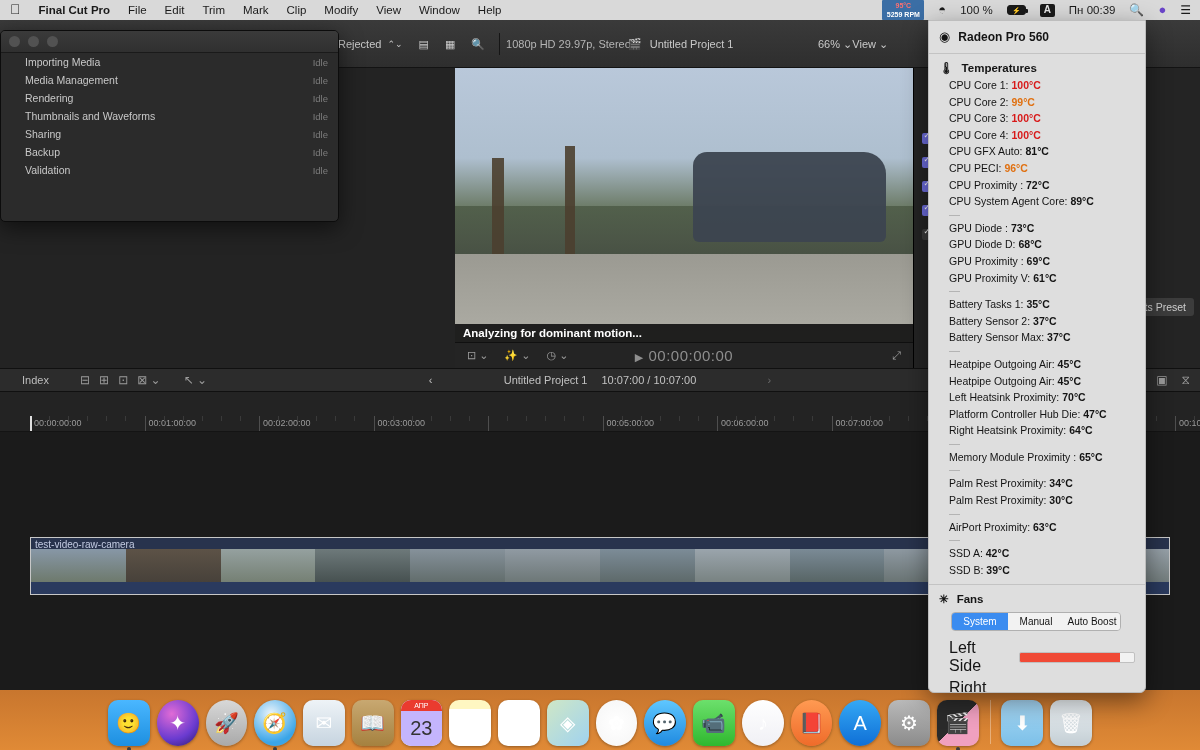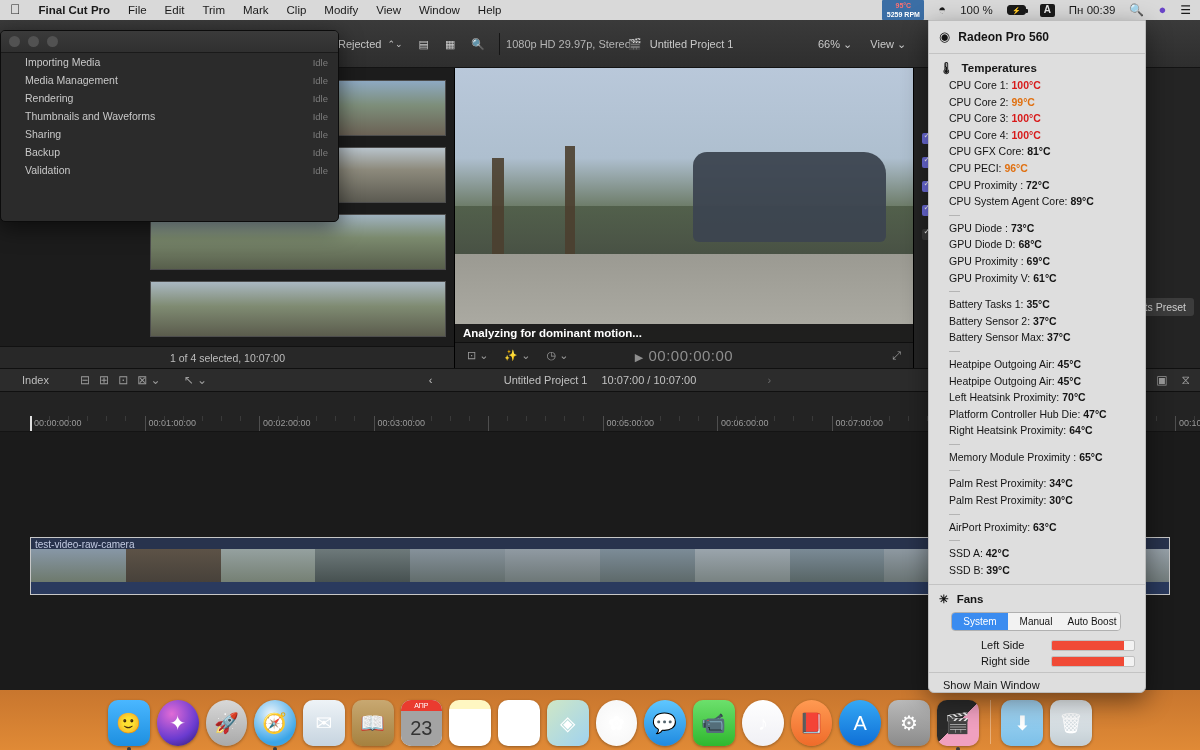--- a/index.html
+++ b/index.html
@@ -71,21 +71,21 @@
 
   .tb-center {
     position:absolute; left:330px; top:0; height:48px; display:flex; align-items:center;
     font-size:11px; color:#c9c9c9; gap:0;
   }
   .seg { display:flex; align-items:center; gap:6px; padding:0 8px; }
   .divider-v { width:1px; height:22px; background:#151515; margin:0 6px; }
   .info-strip { color:#b5b5b5; font-size:11px; }
 
   .proj-strip { position:absolute; left:628px; top:0; height:48px; display:flex; align-items:center; gap:8px; font-size:11px; color:#c9c9c9;}
-  .zoom-strip { position:absolute; left:818px; top:0; height:48px; display:flex; align-items:center; gap:18px; font-size:11px; color:#c9c9c9;}
+  .zoom-strip { position:absolute; left:818px; top:0; height:48px; display:flex; align-items:center; font-size:11px; color:#c9c9c9;}
 
   
   .browser {
     position:absolute; left:0; top:48px; width:455px; height:300px;
     background:#1c1c1c; border-right:1px solid #000;
     overflow:hidden;
   }
   .thumb-list { position:absolute; left:150px; top:12px; width:300px; }
   .thumb {
     width:296px; height:56px; margin-bottom:11px; border:1px solid #4d4d4d;
@@ -202,21 +202,21 @@
   .ml-line { padding:1px 10px 1px 20px; line-height:14.6px; white-space:nowrap; }
   .ml-line b { font-weight:bold; }
   .hot { color:#d81919; }
   .warm { color:#e07010; }
   .ml-gap-dash { padding-left:20px; color:#a8a8a8; height:10px; line-height:8px; font-size:11px;}
 
   .seg-ctl { display:flex; margin:4px 10px 6px 22px; border:1px solid #b0b0b0; border-radius:4px; overflow:hidden; width:170px;}
   .seg-ctl div { flex:1; text-align:center; font-size:10px; padding:3px 0; background:#f2f2f2; }
   .seg-ctl div.on { background:#3b8cf0; color:#fff; }
   .fan-row { display:flex; align-items:center; padding:2px 10px 2px 20px; gap:8px; }
-  .fan-row .fl { width:62px; font-size:11px;margin-left:32px; }
+  .fan-row .fl { width:62px; font-size:16px; }
   .fan-bar { flex:1; height:11px; background:#f2f2f2; border:1px solid #c0c0c0; border-radius:2px; overflow:hidden;}
   .fan-bar span { display:block; height:100%; background:#f04a36; }
   .ml-act { padding:3px 10px 3px 14px; font-size:11px; }
 
   
   .dock {
     position:absolute; left:102px; bottom:0; width:996px; height:56px;
     display:flex; align-items:flex-end; gap:7px; padding:0 6px 4px 6px;
     z-index:50;
   }
@@ -264,29 +264,20 @@
         <span>🎬</span>
         <span>Untitled Project 1</span>
       </div>
 
       <div class="zoom-strip">
         <span><span>66%</span> ⌄</span>
         <span><span>View</span> ⌄</span>
       </div>
     </div>
 
-    <div class="browser">
-      <div class="thumb-list">
-        <div class="thumb" style="background:linear-gradient(180deg,#8ea9c2 0%,#7d8e7a 45%,#6b6255 100%);"></div>
-        <div class="thumb" style="background:linear-gradient(180deg,#b8c3cb 0%,#8d8a7c 40%,#5c5b52 100%);"></div>
-        <div class="thumb" style="background:linear-gradient(180deg,#9fb2bf 0%,#7b8a6e 42%,#585f4c 100%);"></div>
-        <div class="thumb" style="background:linear-gradient(180deg,#aab8c2 0%,#7f8b72 45%,#5b5c4d 100%);"></div>
-      </div>
-      <div class="sel-info">1 of 4 selected, 10:07:00</div>
-    </div>
 
     <div class="viewer">
       <div class="viewer-img" style="background:linear-gradient(180deg,#b9c8da 0%,#aebfcf 30%,#6e7d6a 46%,#8a8a84 58%,#a9a9a3 100%);">
         <div style="position:absolute;left:0;top:46%;width:100%;height:16%;background:linear-gradient(180deg,#4d5b46,#3c4738);opacity:.85;"></div>
         <div style="position:absolute;left:52%;top:28%;width:42%;height:30%;background:#3c4450;border-radius:14px 22px 6px 6px;opacity:.95;"></div>
         <div style="position:absolute;left:8%;top:30%;width:12px;height:40%;background:#4b3f2f;opacity:.9;"></div>
         <div style="position:absolute;left:24%;top:26%;width:10px;height:44%;background:#4b3f2f;opacity:.9;"></div>
         <div style="position:absolute;left:0;top:62%;width:100%;height:38%;background:linear-gradient(180deg,#9b9a92,#b4b3ab);"></div>
       </div>
       <div class="analyzing">Analyzing for dominant motion...</div>
@@ -488,21 +479,21 @@
     <div class="ml-sep"></div>
     <div class="ml-sect">
       <span>🌡</span>
       <span>Temperatures</span>
     </div>
     <div id="temp-list">
         <div class="ml-line"><span>CPU Core 1:</span> <b class="hot">100°C</b></div>
         <div class="ml-line"><span>CPU Core 2:</span> <b class="warm">99°C</b></div>
         <div class="ml-line"><span>CPU Core 3:</span> <b class="hot">100°C</b></div>
         <div class="ml-line"><span>CPU Core 4:</span> <b class="hot">100°C</b></div>
-        <div class="ml-line"><span>CPU GFX Core:</span> <b class="">81°C</b></div>
+        <div class="ml-line"><span>CPU GFX Auto:</span> <b class="">81°C</b></div>
         <div class="ml-line"><span>CPU PECI:</span> <b class="warm">96°C</b></div>
         <div class="ml-line"><span>CPU Proximity :</span> <b class="">72°C</b></div>
         <div class="ml-line"><span>CPU System Agent Core:</span> <b class="">89°C</b></div>
         <div class="ml-gap-dash">—</div>
         <div class="ml-line"><span>GPU Diode :</span> <b class="">73°C</b></div>
         <div class="ml-line"><span>GPU Diode D:</span> <b class="">68°C</b></div>
         <div class="ml-line"><span>GPU Proximity :</span> <b class="">69°C</b></div>
         <div class="ml-line"><span>GPU Proximity V:</span> <b class="">61°C</b></div>
         <div class="ml-gap-dash">—</div>
         <div class="ml-line"><span>Battery Tasks 1:</span> <b class="">35°C</b></div>
@@ -611,21 +602,21 @@
         <span style="font-size:20px;">🧭</span>
         <div class="dock-dot"></div>
       </div>
       <div class="dock-icon" style="background: linear-gradient(rgb(238, 243, 247), rgb(198, 212, 224));">
         <span style="font-size:20px;">✉</span>
       </div>
       <div class="dock-icon" style="background: linear-gradient(rgb(200, 168, 113), rgb(165, 129, 63));">
         <span style="font-size:20px;">📖</span>
       </div>
       <div class="dock-icon" style="background: rgb(255, 255, 255);">
-        <div style="position:absolute;inset:0;border-radius:10px;overflow:hidden;background:#a3a3a3;">
+        <div style="position:absolute;inset:0;border-radius:10px;overflow:hidden;background:#c4b5fd;">
           <div style="height:11px;background:#ea3b2f;color:#fff;font-size:7px;text-align:center;line-height:11px;">АПР</div>
           <div style="font-size:20px;color:#333;text-align:center;line-height:34px;font-weight:300;">23</div>
         </div>
       </div>
       <div class="dock-icon" style="background: linear-gradient(rgb(255, 247, 194) 0px, rgb(255, 247, 194) 20%, rgb(255, 255, 255) 20%);">
         <span style="font-size:20px;">▤</span>
       </div>
       <div class="dock-icon" style="background: rgb(255, 255, 255);">
         <span style="font-size:20px;">☰</span>
       </div>

